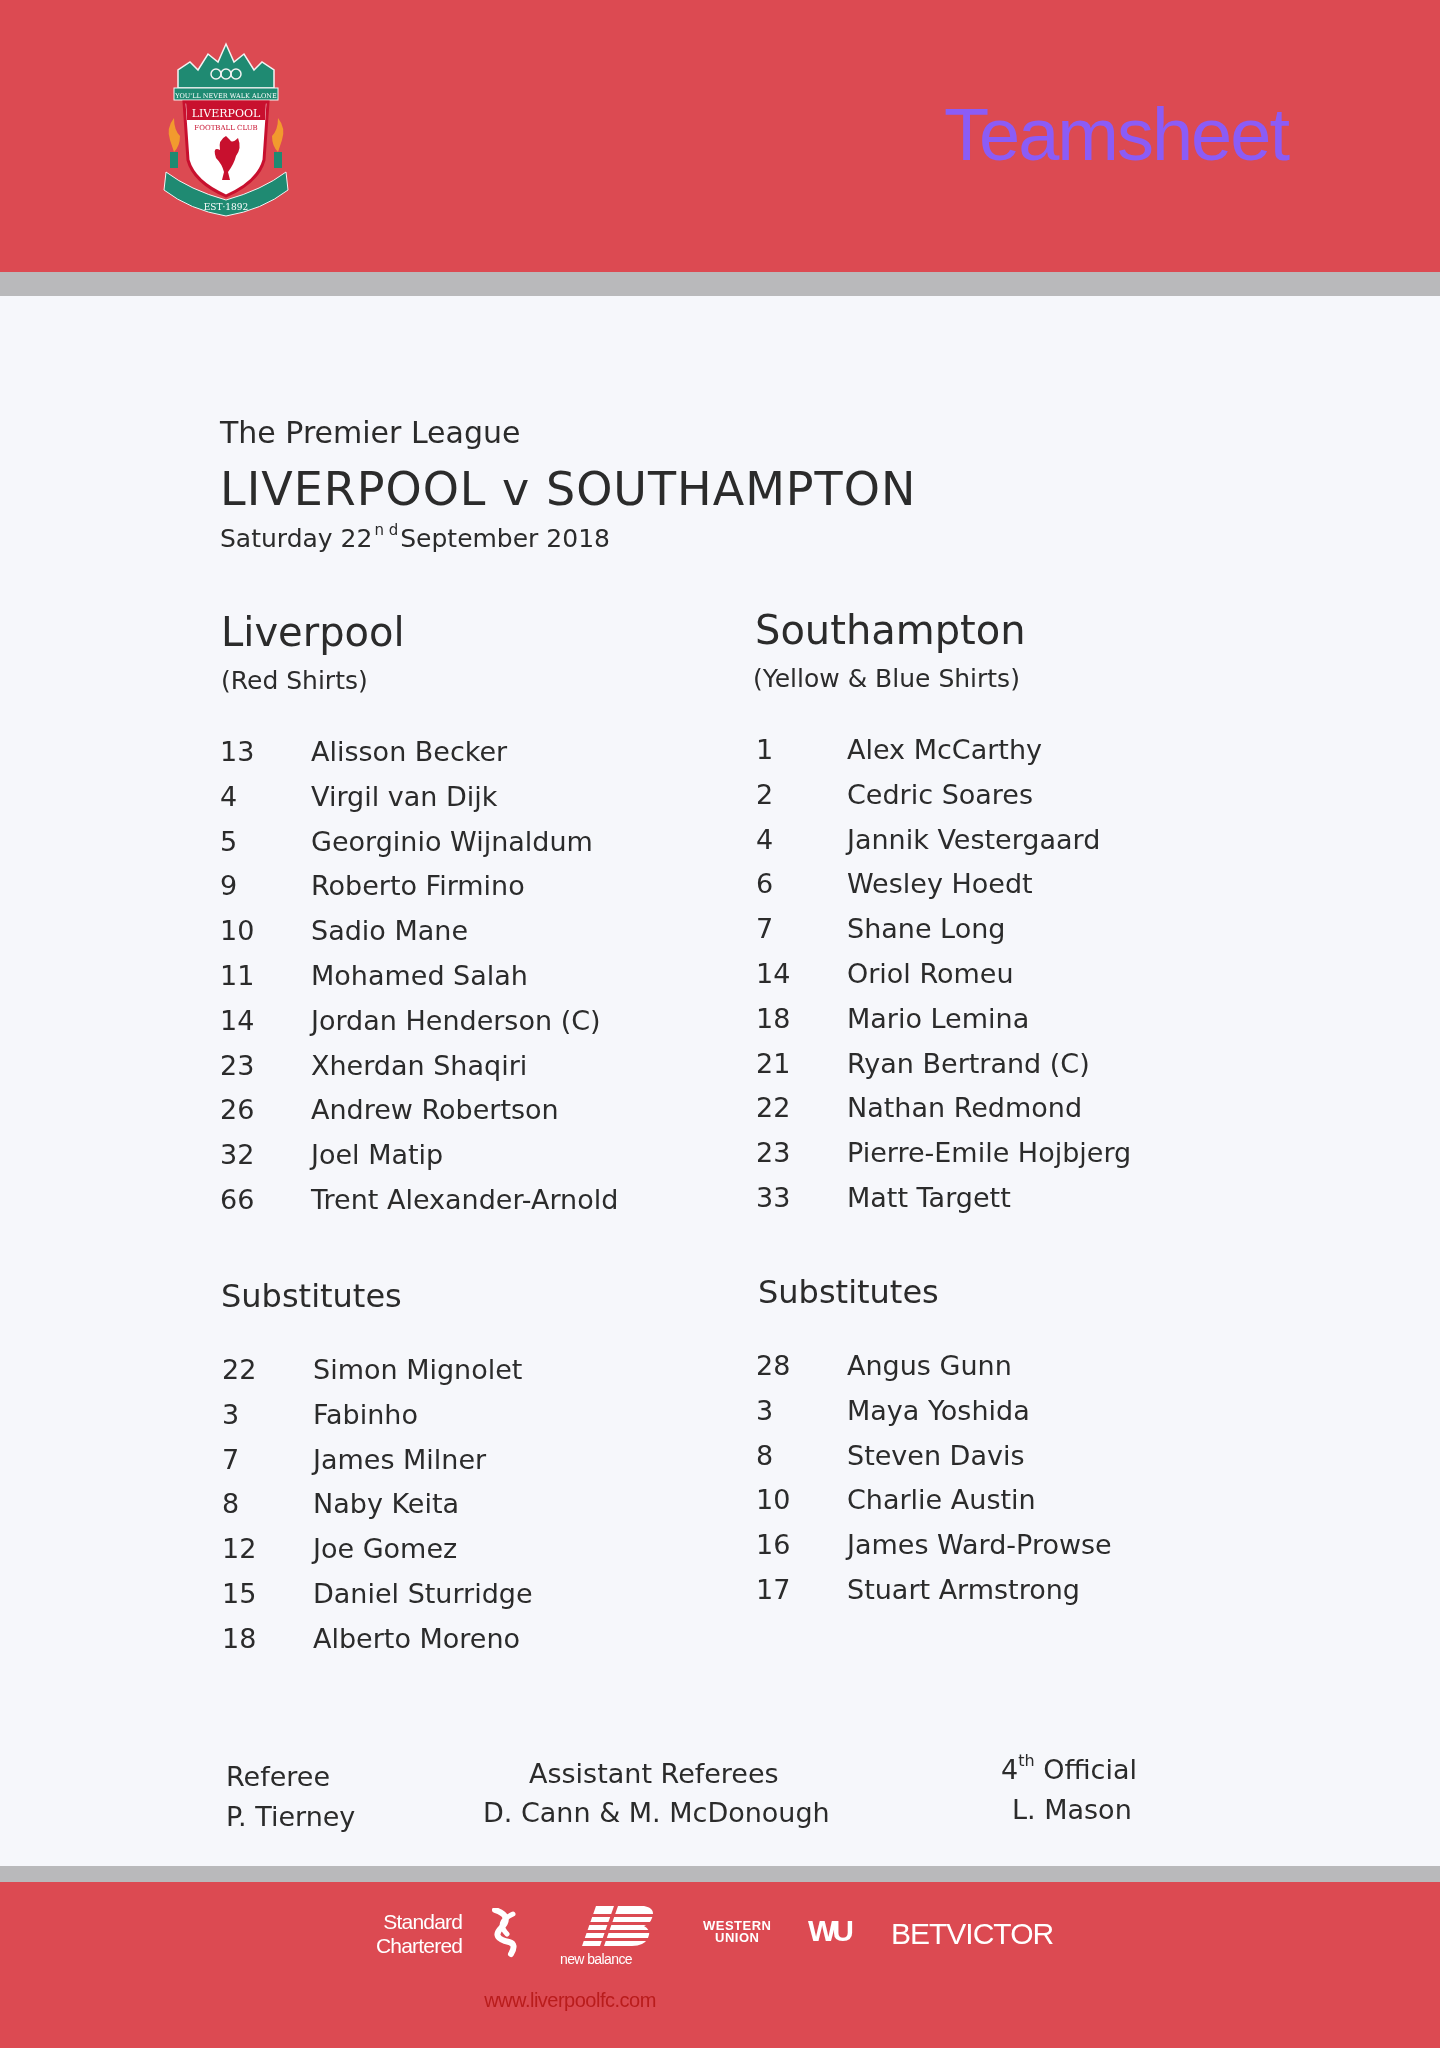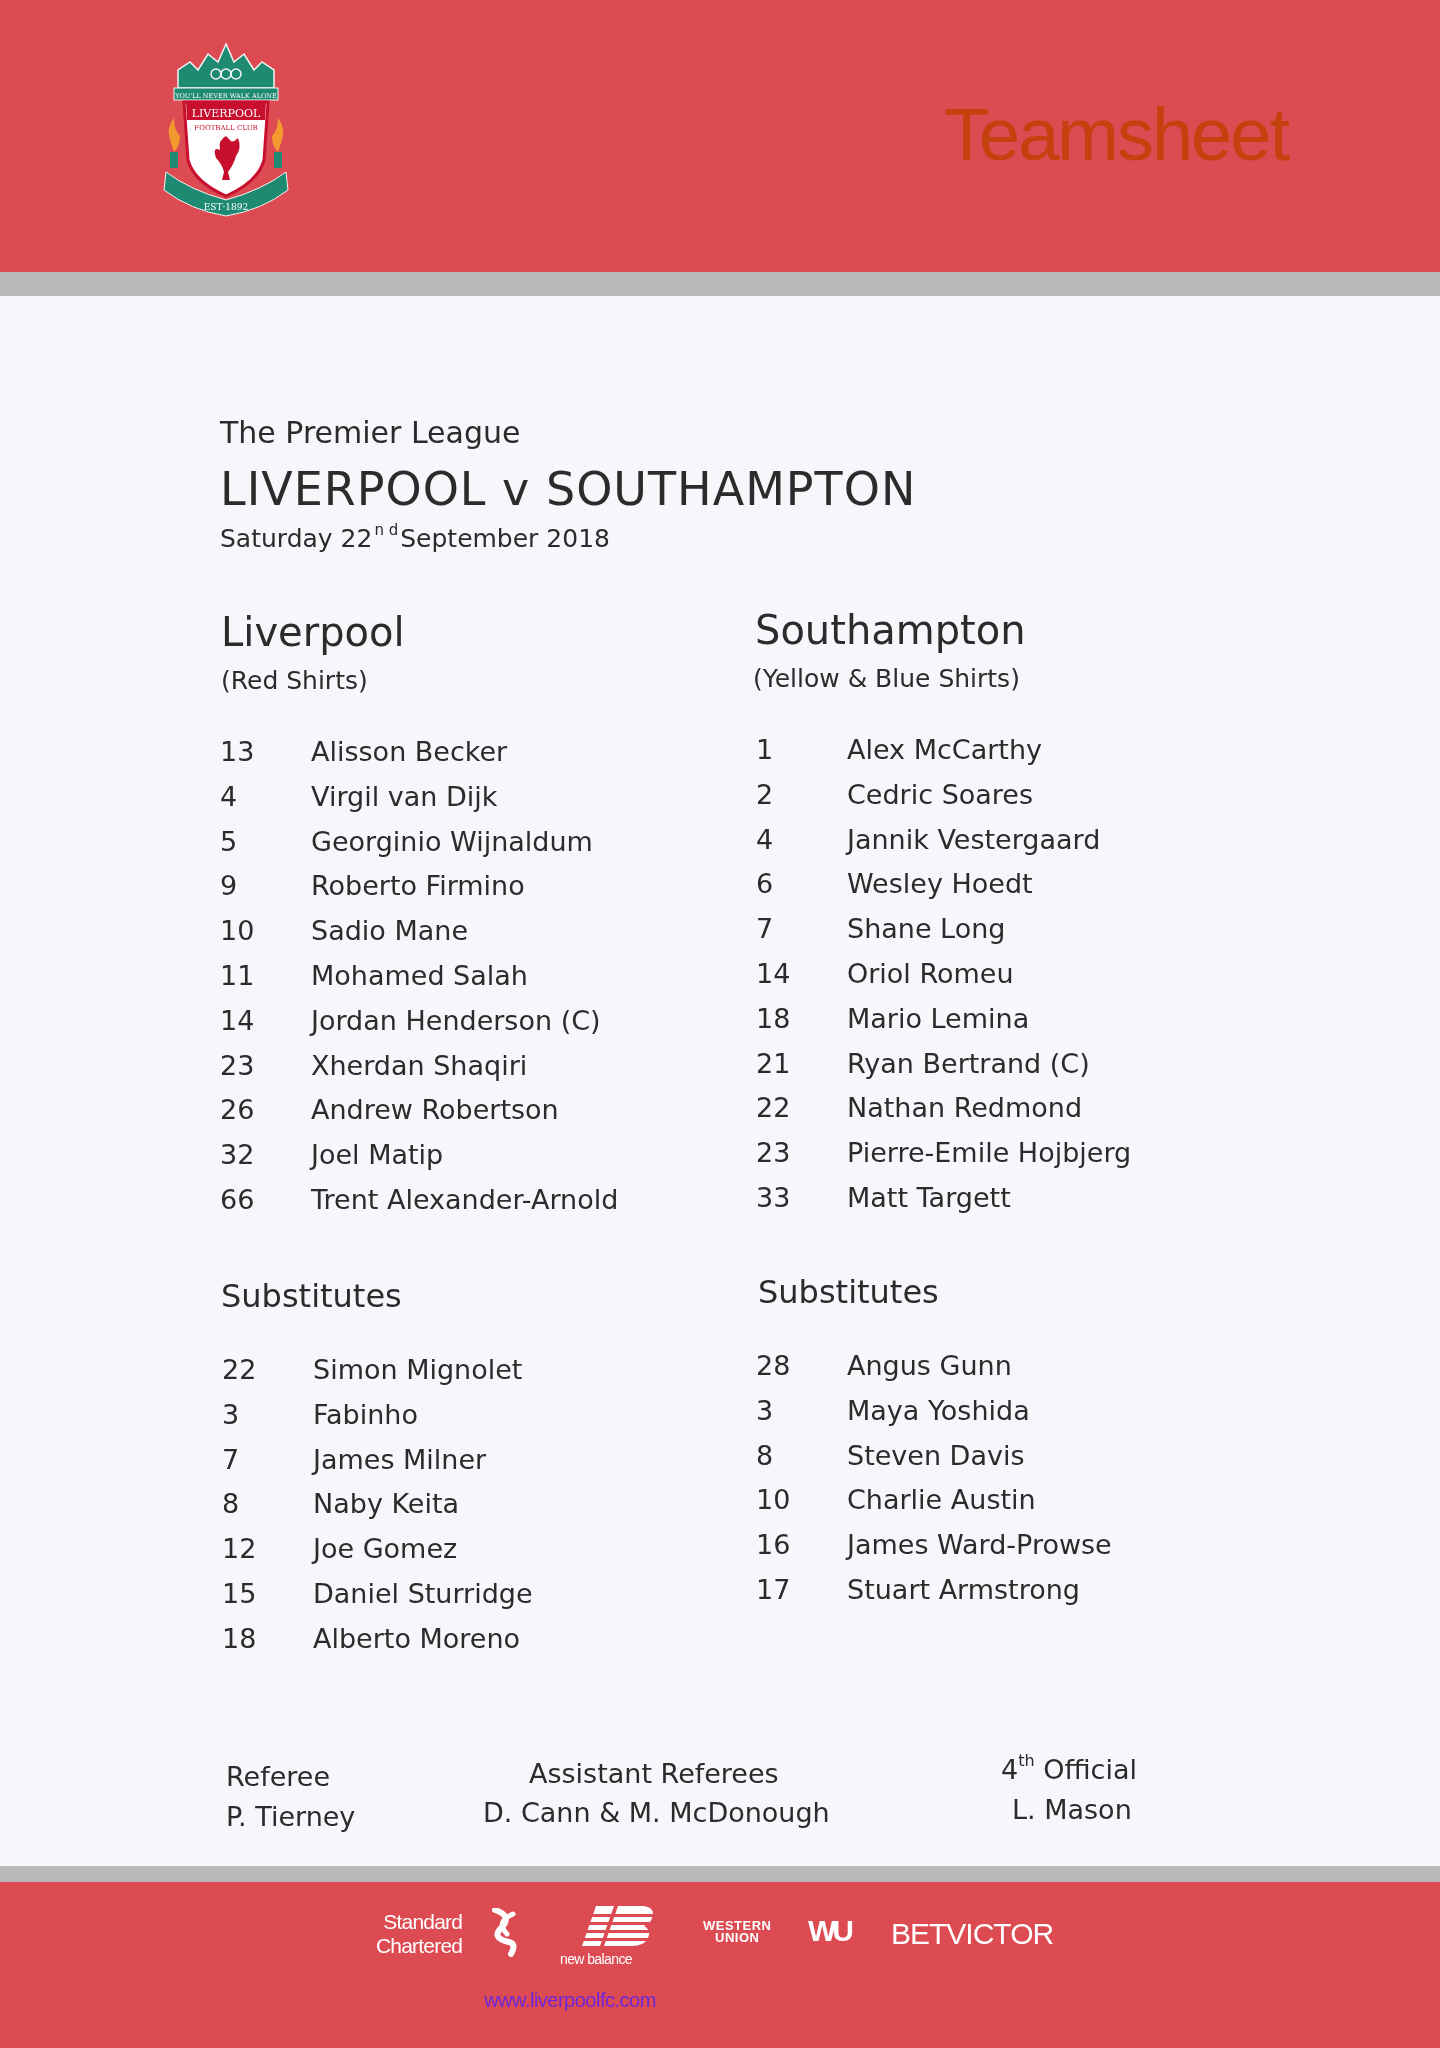--- a/index.html
+++ b/index.html
@@ -12,21 +12,21 @@
   .header-band { position: absolute; left: 0; top: 0; width: 1440px; height: 272px; background: #dc4a52; }
   .grey-band { position: absolute; left: 0; width: 1440px; height: 24px; background: #b9b9bb; }
   .grey-top { top: 272px; }
   .grey-bottom { top: 1866px; height: 16px; }
   .footer-band { position: absolute; left: 0; top: 1882px; width: 1440px; height: 166px; background: #dc4a52; }
 
   .crest { position: absolute; left: 160px; top: 40px; width: 132px; height: 178px; }
   .sheet-title {
     position: absolute; left: 944px; top: 98px;
     font-family: "Liberation Sans", sans-serif; font-size: 74px; font-weight: 300;
-    color: #c2410c; letter-spacing: -2px; line-height: 1;
+    color: #8b5cf6; letter-spacing: -2px; line-height: 1;
   }
 
   .league { position: absolute; left: 220px; top: 418px; font-size: 30px; line-height: 1; }
   .match { position: absolute; left: 220px; top: 466px; font-size: 46px; line-height: 1; letter-spacing: 1px; }
   .date { position: absolute; left: 220px; top: 526px; font-size: 25px; line-height: 1; }
   .date sup { font-size: 15px; position: relative; top: -3px; margin: 0 2px; }
 
   .team-name { position: absolute; font-size: 40px; line-height: 1; }
   .shirts { position: absolute; font-size: 25px; line-height: 1; }
 
@@ -35,21 +35,21 @@
   .roster .num { position: absolute; left: 0; }
   .roster .name { position: absolute; left: 91px; }
   .roster.sot .name { left: 91px; }
 
   .subs-title { position: absolute; font-size: 32px; line-height: 1; }
 
   .official { position: absolute; font-size: 27px; line-height: 1; text-align: left; white-space: nowrap; }
   .official sup { font-size: 16px; position: relative; top: -3px; }
 
   .sponsor { position: absolute; color: #ffffff; font-family: "Liberation Sans", sans-serif; }
-  .url { position: absolute; left: 0; width: 1140px; top: 1989px; text-align: center; color: #6d28d9;
+  .url { position: absolute; left: 0; width: 1140px; top: 1989px; text-align: center; color: #b91c1c;
          font-family: "Liberation Sans", sans-serif; font-size: 20px; letter-spacing: -0.5px; }
 </style>
 </head>
 <body>
 
 <div class="header-band"></div>
 <div class="grey-band grey-top"></div>
 
 <svg class="crest" viewBox="0 0 132 178">
 

